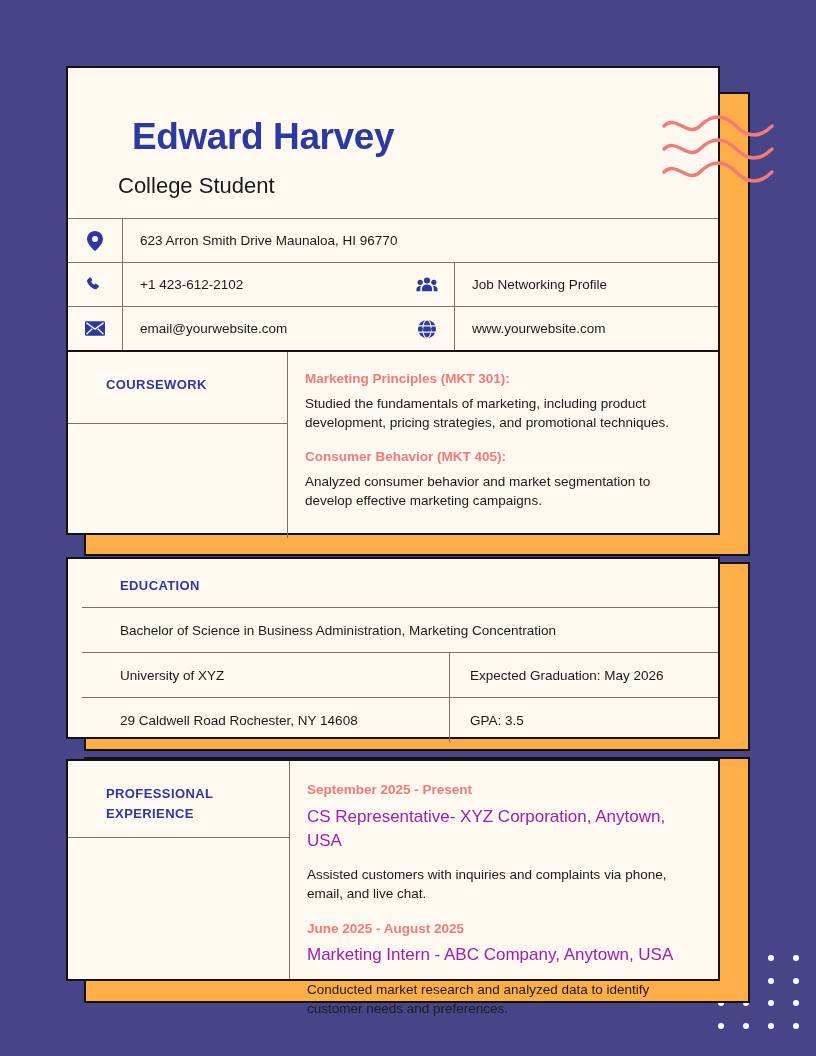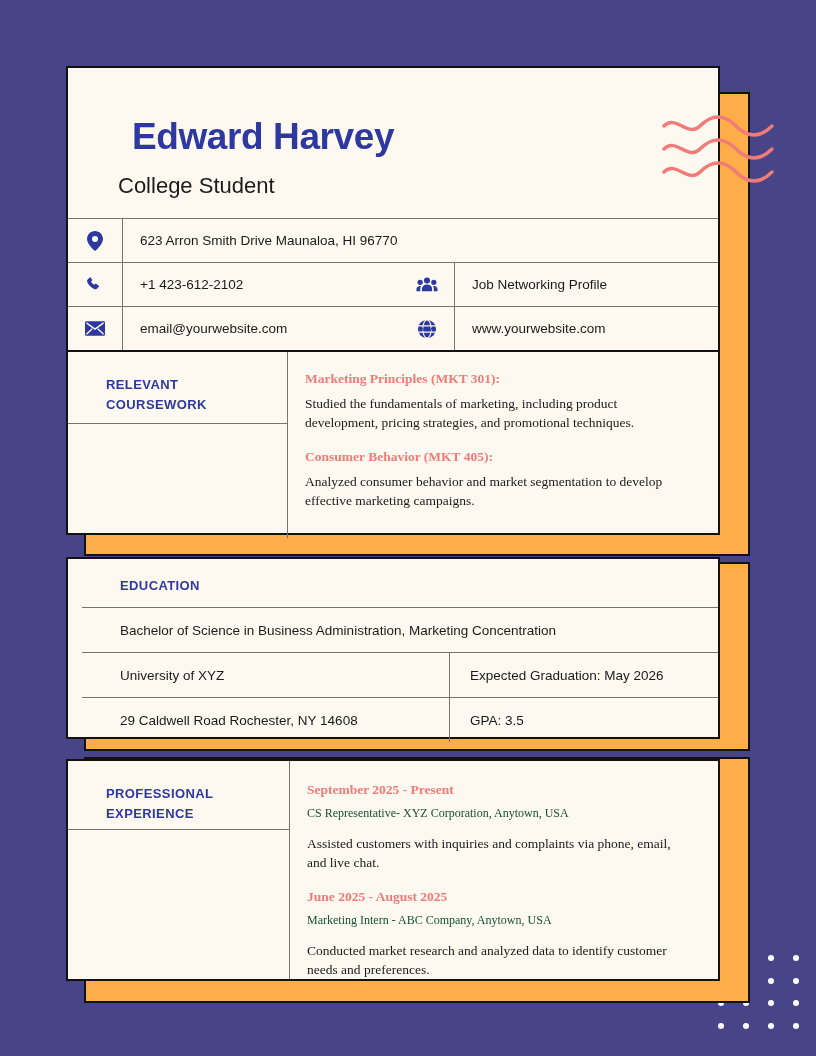--- a/index.html
+++ b/index.html
@@ -132,39 +132,38 @@
     line-height: 1.55;
     box-sizing: border-box;
   }
   .section-left-rule {
     border-bottom: 1.5px solid #7C7269;
   }
   .section-right {
     flex: 1 1 auto;
     padding: 18px 28px 10px 17px;
     box-sizing: border-box;
-    font-family: Liberation Serif, serif;
   }
   .entry-title {
     color: #F07B77;
     font-weight: bold;
     font-size: 13.5px;
     margin: 0 0 6px 0;
     line-height: 1.3;
   }
   .entry-body {
     color: #1B1B1B;
     font-size: 13.5px;
     line-height: 1.43;
     margin: 0 0 16px 0;
   }
   .entry-body.last { margin-bottom: 0; }
   .entry-sub {
-    color: #14532d;
-    font-size: 12px;
+    color: #a21caf;
+    font-size: 17px;
     line-height: 1.43;
     margin: 0 0 12px 0;
   }
 
   
   #education-title {
     padding: 19px 0 0 38px;
     height: 48px;
     box-sizing: border-box;
     font-size: 13px;
@@ -278,21 +277,20 @@
         </g>
         <text x="11" y="13.4" text-anchor="middle" font-family="'Liberation Sans', sans-serif" font-size="6.4" font-weight="bold" fill="#2D39A0">www</text>
       </svg>
     </div>
     <div class="contact-text-cell">www.yourwebsite.com</div>
   </div>
 
   <div class="section-split" style="height:186px;">
     <div class="section-left">
       <div class="section-left-title section-left-rule" style="height:72px;">
-        <div>RELEVANT</div>
         <div>COURSEWORK</div>
       </div>
       <div style="flex:1 1 auto;"></div>
     </div>
     <div class="section-right">
       <p class="entry-title">Marketing Principles (MKT 301):</p>
       <p class="entry-body">Studied the fundamentals of marketing, including product development, pricing strategies, and promotional techniques.</p>
       <p class="entry-title">Consumer Behavior (MKT 405):</p>
       <p class="entry-body last">Analyzed consumer behavior and market segmentation to develop effective marketing campaigns.</p>
     </div>
@@ -313,21 +311,21 @@
 
   <div class="edu-row">
     <div class="edu-cell left">29 Caldwell Road Rochester, NY 14608</div>
     <div class="edu-cell right">GPA: 3.5</div>
   </div>
 </div>
 
 <div class="card" id="card-exp">
   <div class="section-split" style="border-top:none; height:218px;">
     <div class="section-left" style="flex:0 0 222px;">
-      <div class="section-left-title section-left-rule" style="height:69px;">
+      <div class="section-left-title section-left-rule" style="height:77px;">
         <div>PROFESSIONAL</div>
         <div>EXPERIENCE</div>
       </div>
       <div style="flex:1 1 auto;"></div>
     </div>
     <div class="section-right" style="padding-top:20px;">
       <p class="entry-title">September 2025 - Present</p>
       <p class="entry-sub">CS Representative- XYZ Corporation, Anytown, USA</p>
       <p class="entry-body">Assisted customers with inquiries and complaints via phone, email, and live chat.</p>
       <p class="entry-title">June 2025 - August 2025</p>

